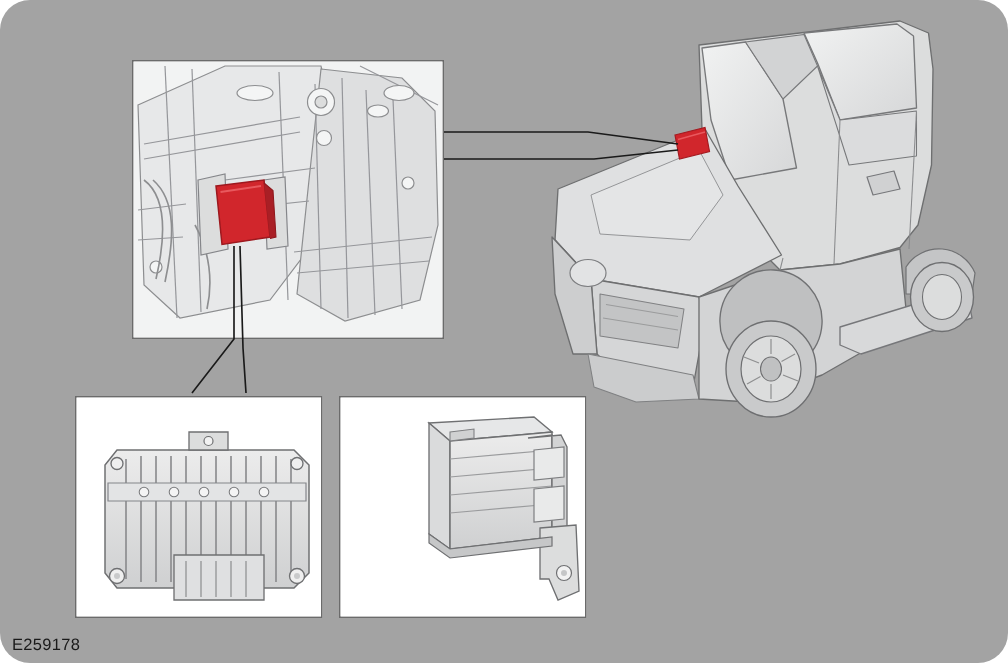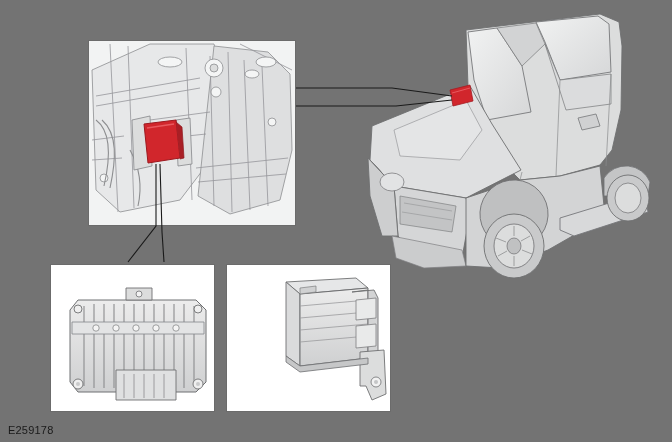--- a/index.html
+++ b/index.html
@@ -12,21 +12,22 @@
     height: 442px;
     font-family: "Liberation Sans", sans-serif;
     position: relative;
     overflow: hidden;
   }
   #page {
     position: absolute;
     left: 0; top: 0;
     width: 672px;
     height: 442px;
-    background: #737373;
+    background: #a3a3a3;
+    border-radius: 20px;
   }
   .abs { position: absolute; }
 
   
   #figure-id {
     left: 8px;
     top: 424px;
     font-size: 11px;
     color: #1a1a1a;
     letter-spacing: 0.2px;

